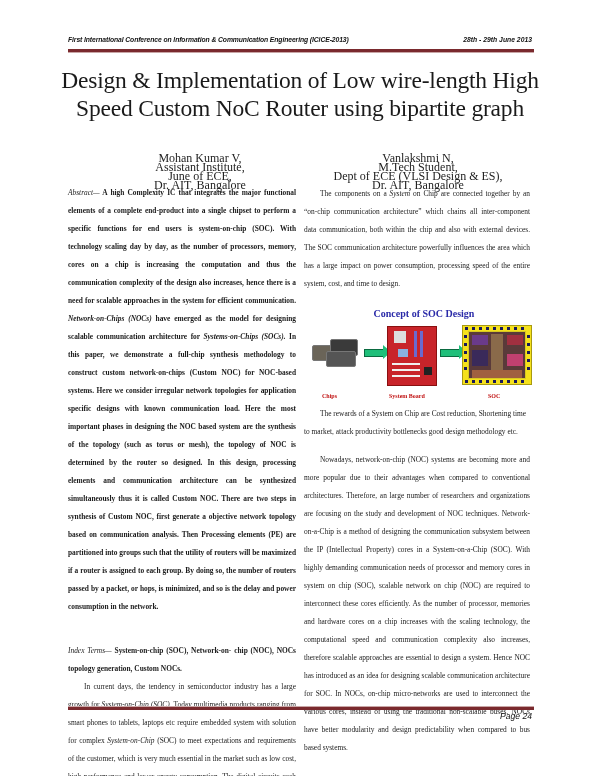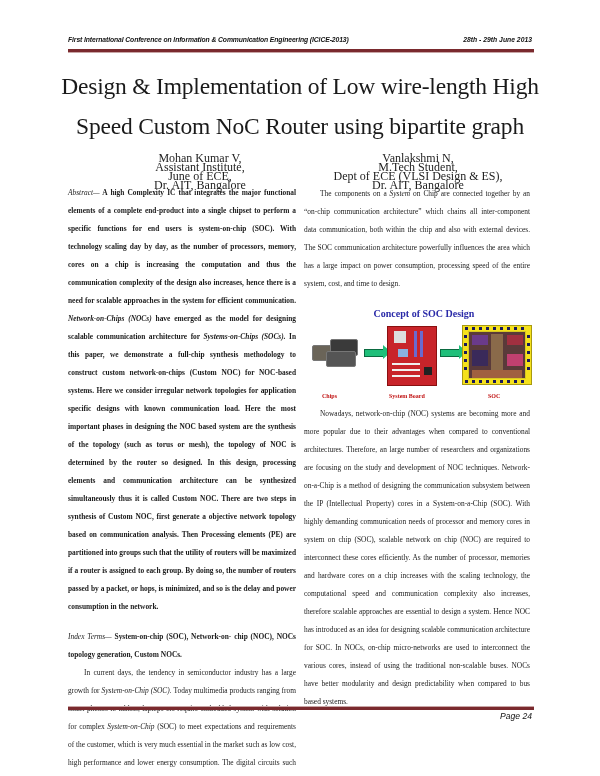--- a/index.html
+++ b/index.html
@@ -3,36 +3,36 @@
   <meta charset="utf-8">
   <style>
     html, body { margin: 0; padding: 0; background: #ffffff; }
     body { width: 600px; height: 776px; position: relative; overflow: hidden; font-family: "Liberation Serif", serif; color: #1a1a1a; }
 
     .page-header { position: absolute; left: 68px; top: 36px; width: 464px; height: 12px; }
     .page-header .conf { position: absolute; left: 0; top: 0; font-family: "Liberation Sans", sans-serif; font-style: italic; font-weight: bold; font-size: 6.8px; letter-spacing: -0.1px; color: #111; white-space: nowrap; }
     .page-header .date { position: absolute; right: 0; top: 0; font-family: "Liberation Sans", sans-serif; font-style: italic; font-weight: bold; font-size: 6.8px; color: #111; white-space: nowrap; }
     .rule-top { position: absolute; left: 68px; top: 49px; width: 466px; height: 3px; background: #7a2a2e; border-bottom: 1px solid #c9a6a6; }
 
-    .title { position: absolute; left: 40px; top: 66px; width: 520px; text-align: center; font-size: 23.5px; line-height: 40px; color: #1a1a1a; letter-spacing: -0.2px; }
+    .title { position: absolute; left: 40px; top: 66px; width: 520px; text-align: center; font-size: 23.5px; line-height: 28px; color: #1a1a1a; letter-spacing: -0.2px; }
 
     .author { position: absolute; top: 124px; text-align: center; font-size: 12px; line-height: 9px; color: #222; margin-top: 30px; }
     .author.a1 { left: 120px; width: 160px; }
     .author.a2 { left: 318px; width: 200px; }
 
     .col { position: absolute; font-size: 7.4px; line-height: 18px; text-align: justify; color: #1a1a1a; }
     .col.left { left: 68px; top: 184px; width: 228px; }
     .col.right { left: 304px; top: 185px; width: 226px; }
 
     .abstract { font-weight: bold; }
     .abstract .lead { font-style: italic; font-weight: normal; }
     .abstract i { font-weight: bold; }
     p { margin: 0; }
     .indent { text-indent: 16px; }
-    .index-terms { margin-top: 12px; font-weight: bold; }
+    .index-terms { margin-top: 26px; font-weight: bold; }
     .index-terms .lead { font-style: italic; font-weight: normal; }
     .section-title { text-align: center; font-size: 8.6px; margin: 9px 0 3px 0; font-weight: bold; letter-spacing: 0.2px; }
     .section-title .sc { font-variant: small-caps; }
 
     .figure { position: relative; width: 226px; height: 92px; margin: 10px 0 0 0; }
     .fig-title { position: absolute; left: 50px; top: 2px; width: 140px; text-align: center; font-family: "Liberation Serif", serif; font-weight: bold; font-size: 10px; color: #2a2aa8; }
     .chips { position: absolute; left: 8px; top: 36px; width: 48px; height: 26px; }
     .chip { position: absolute; background: #4a4a4a; border: 1px solid #777; border-radius: 2px; }
     .arrow { position: absolute; width: 18px; height: 6px; background: #1fbf7a; border: 1px solid #0a6a40; }
     .arrow::after { content: ""; position: absolute; right: -8px; top: -5px; border-left: 8px solid #1fbf7a; border-top: 7px solid transparent; border-bottom: 7px solid transparent; }
@@ -140,20 +140,21 @@
         <div class="pad" style="right:1px;top:17px;"></div>
         <div class="pad" style="right:1px;top:25px;"></div>
         <div class="pad" style="right:1px;top:33px;"></div>
         <div class="pad" style="right:1px;top:41px;"></div>
     </div>
     <div class="fig-label" style="left:18px;">Chips</div>
     <div class="fig-label" style="left:85px;">System Board</div>
     <div class="fig-label" style="left:184px;">SOC</div>
   </div>
 
+  <p class="indent" style="margin-top:10px;text-align:left;">The rewards of a System on Chip are Cost reduction, Shortening time to market, attack productivity bottlenecks good design methodology etc.</p>
 
   <p class="indent" style="margin-top:10px;">Nowadays, network-on-chip (NOC) systems are becoming more and more popular due to their advantages when compared to conventional architectures. Therefore, an large number of researchers and organizations are focusing on the study and development of NOC techniques. Network-on-a-Chip is a method of designing the communication subsystem between the IP (Intellectual Property) cores in a System-on-a-Chip (SOC). With highly demanding communication needs of processor and memory cores in system on chip (SOC), scalable network on chip (NOC) are required to interconnect these cores efficiently. As the number of processor, memories and hardware cores on a chip increases with the scaling technology, the computational speed and communication complexity also increases, therefore scalable approaches are essential to design a system. Hence NOC has introduced as an idea for designing scalable communication architecture for SOC. In NOCs, on-chip micro-networks are used to interconnect the various cores, instead of using the traditional non-scalable buses. NOCs have better modularity and design predictability when compared to bus based systems.</p>
 
 </div>
 
 <div class="rule-bottom"></div>
 <div class="page-footer">
   <span class="pg">Page 24</span>
 </div>
 

